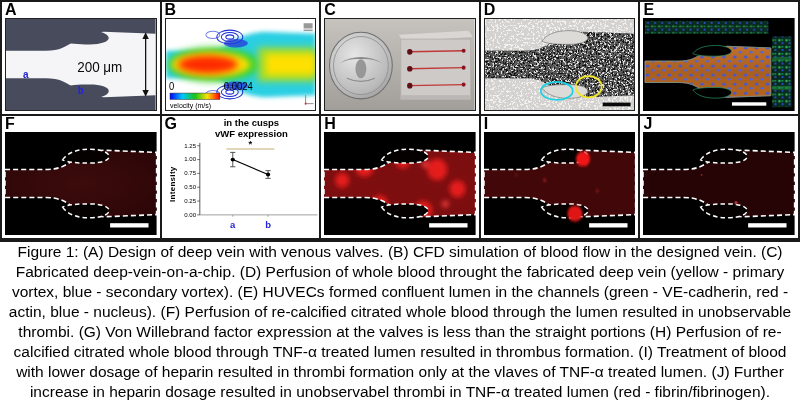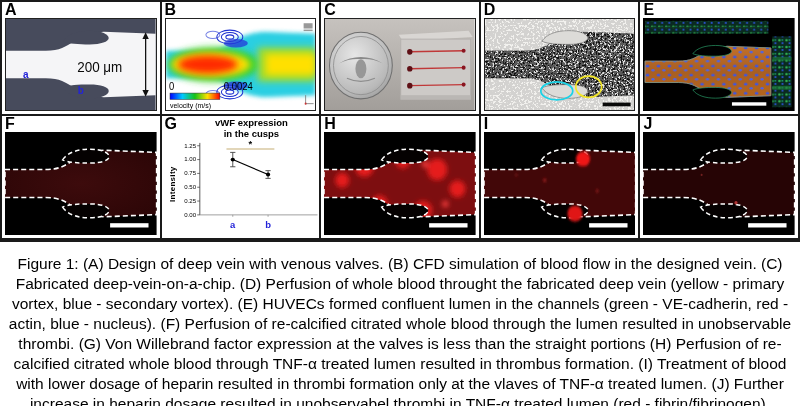--- a/index.html
+++ b/index.html
@@ -26,21 +26,21 @@
   
   .g-title { position:absolute; top:1px; left:26px; right:4px; text-align:center;
              font-weight:bold; font-size:9.5px; line-height:11px; color:#000; }
   .g-ylabel { position:absolute; left:6px; top:86px; font-size:8px; font-weight:bold;
               transform:rotate(-90deg); transform-origin:left top; letter-spacing:.3px; }
   #gplot { position:absolute; left:0; top:24px; width:100%; height:96px; }
 
   .caption {
     position:absolute; top:242px; left:0; width:800px; height:164px;
     font-size:15.5px; line-height:20px; text-align:center; color:#000;
-    padding:12px 1px 0 1px;
+    padding:0 1px 0 1px;
   }
 </style>
 </head>
 <body>
 
 <div class="page">
   <div class="panel-grid">
 
     <div class="panel">
       <div class="panel-label">A</div>
@@ -259,22 +259,22 @@
             <path class="vein-pb" fill="#050101" stroke="#fff" stroke-width="1.4" stroke-dasharray="4.5 3" d="M57,65 C62,72 72,75 84,75 C96,75 103,71.5 103,68 C103,64.5 95,62 84,62 C72,62 63,62.5 57,65 Z"></path>
           </g>
           <rect x="104" y="85" width="38" height="4" fill="#fff"></rect>
         </svg>
       </div>
     </div>
 
     <div class="panel">
       <div class="panel-label">G</div>
       <div class="g-title">
+        <div>in the cusps</div>
         <div>vWF expression</div>
-        <div>in the cusps</div>
       </div>
       <div class="g-ylabel">Intensity</div>
       <svg id="gplot" viewBox="0 0 150 100" preserveAspectRatio="none">
           <line x1="36" y1="3" x2="36" y2="78" stroke="#333" stroke-width="0.8"></line>
           <line x1="36" y1="78" x2="148" y2="78" stroke="#888" stroke-width="0.8"></line>
           <line x1="33.5" y1="78" x2="36" y2="78" stroke="#333" stroke-width="0.7"></line>
           <text x="32.5" y="80" font-size="5.8" text-anchor="end" fill="#000">0.00</text>
           <line x1="33.5" y1="63.6" x2="36" y2="63.6" stroke="#333" stroke-width="0.7"></line>
           <text x="32.5" y="65.6" font-size="5.8" text-anchor="end" fill="#000">0.25</text>
           <line x1="33.5" y1="49.2" x2="36" y2="49.2" stroke="#333" stroke-width="0.7"></line>

